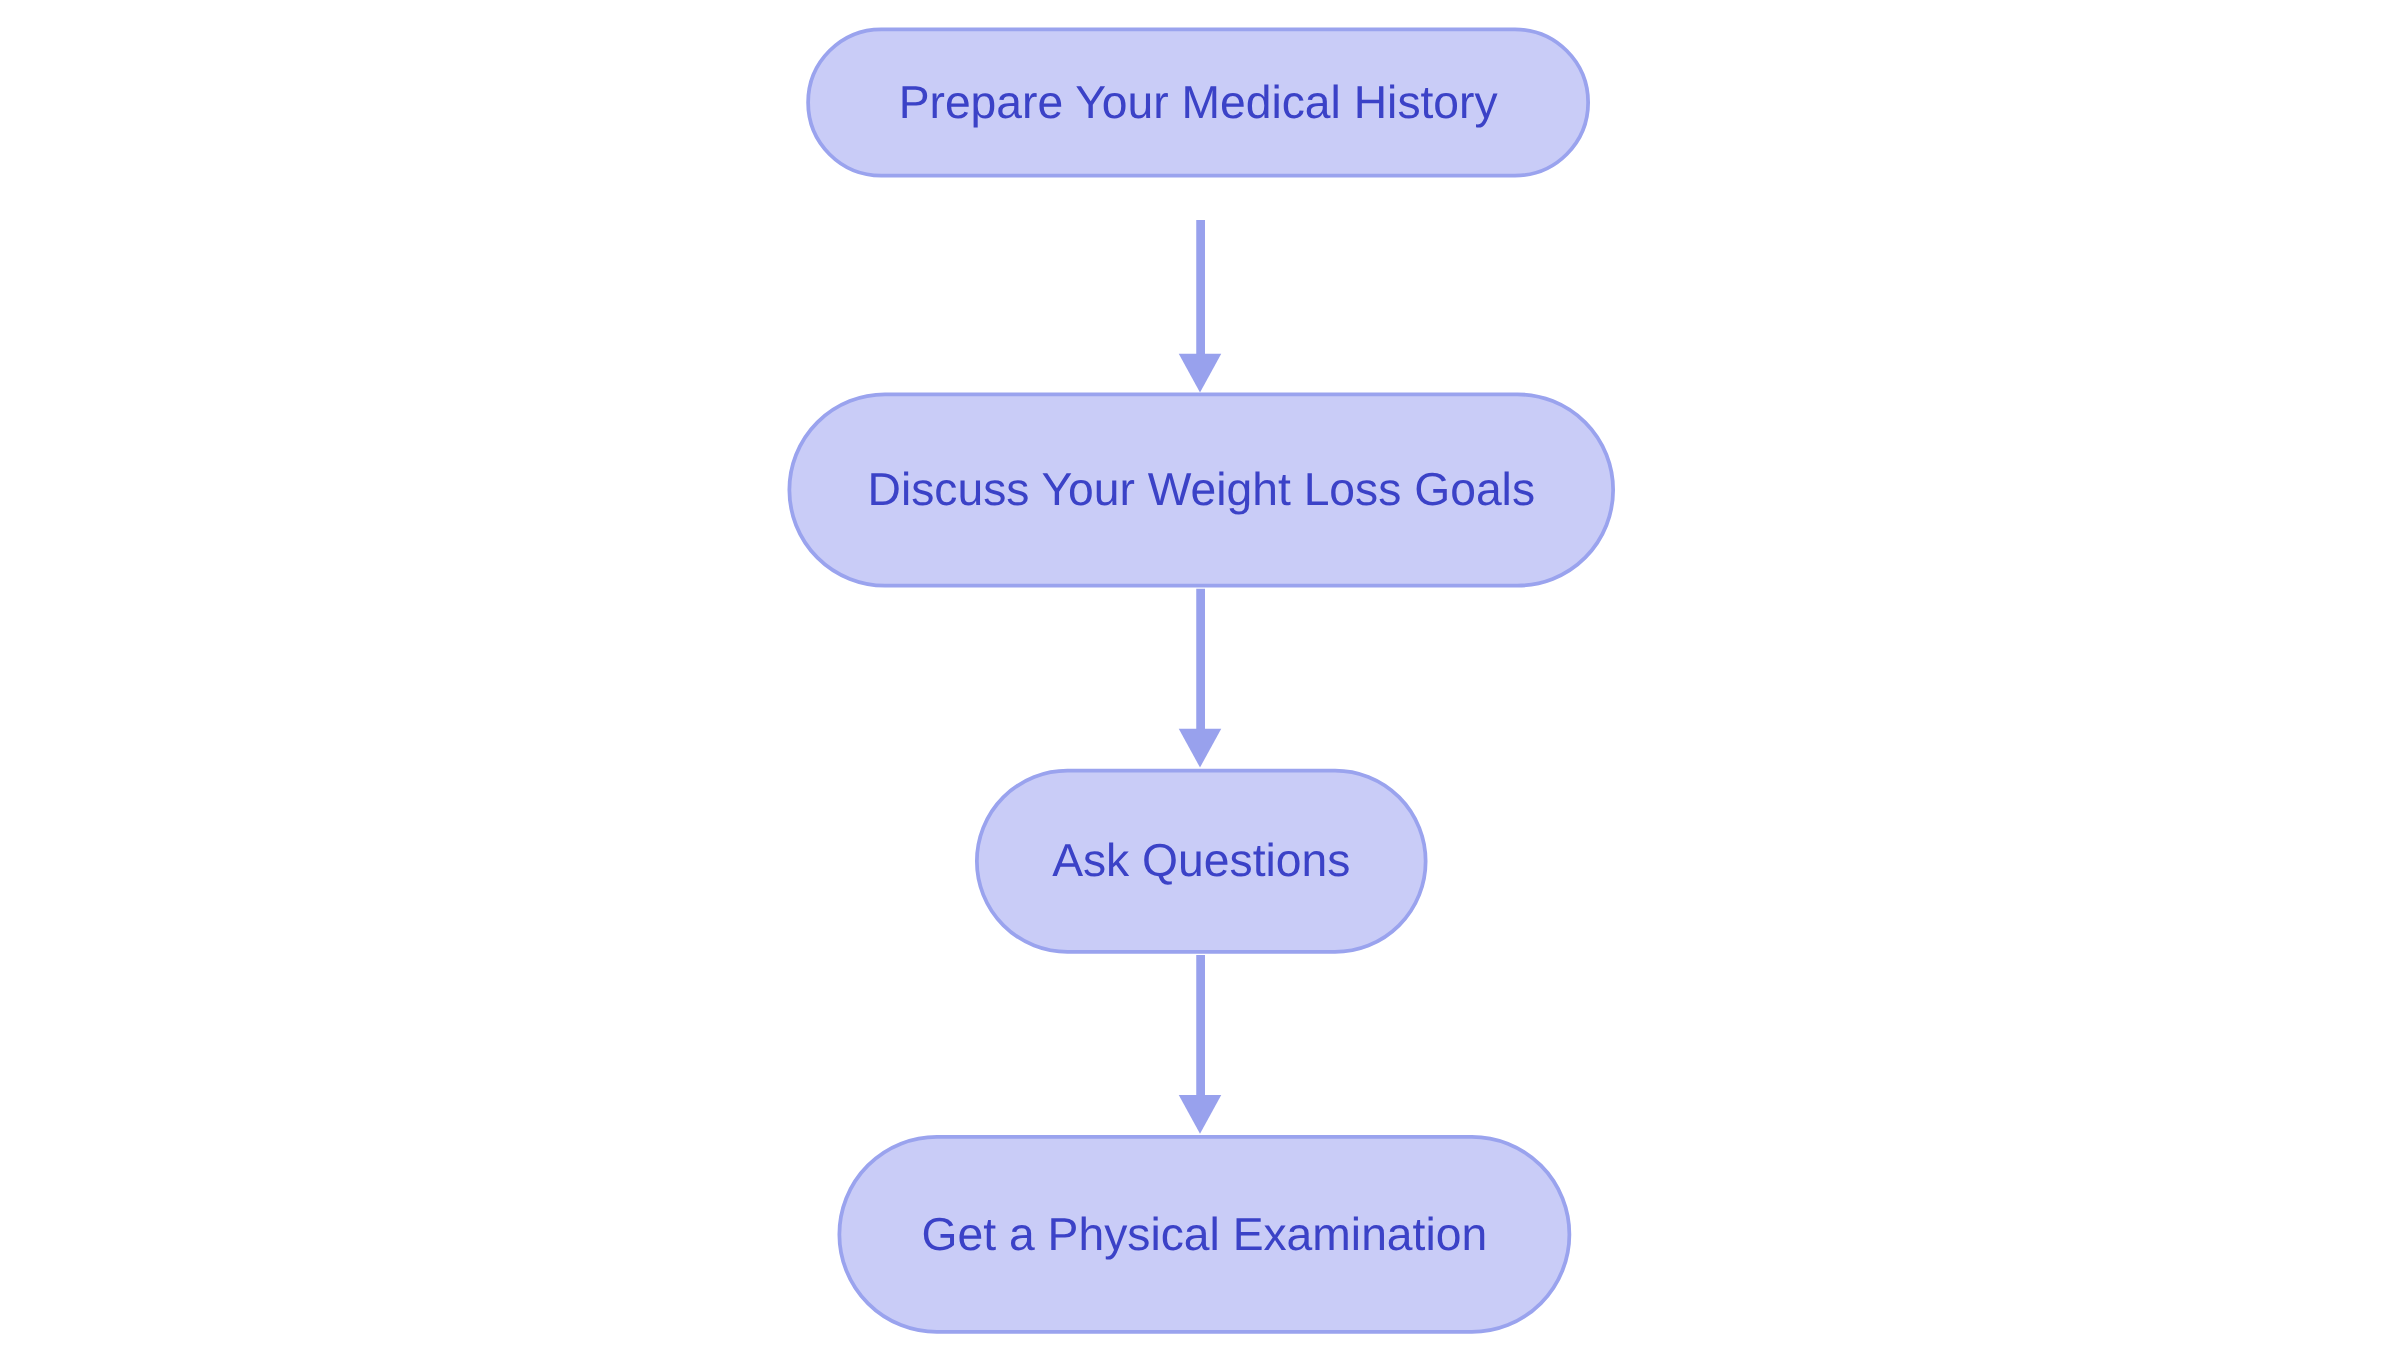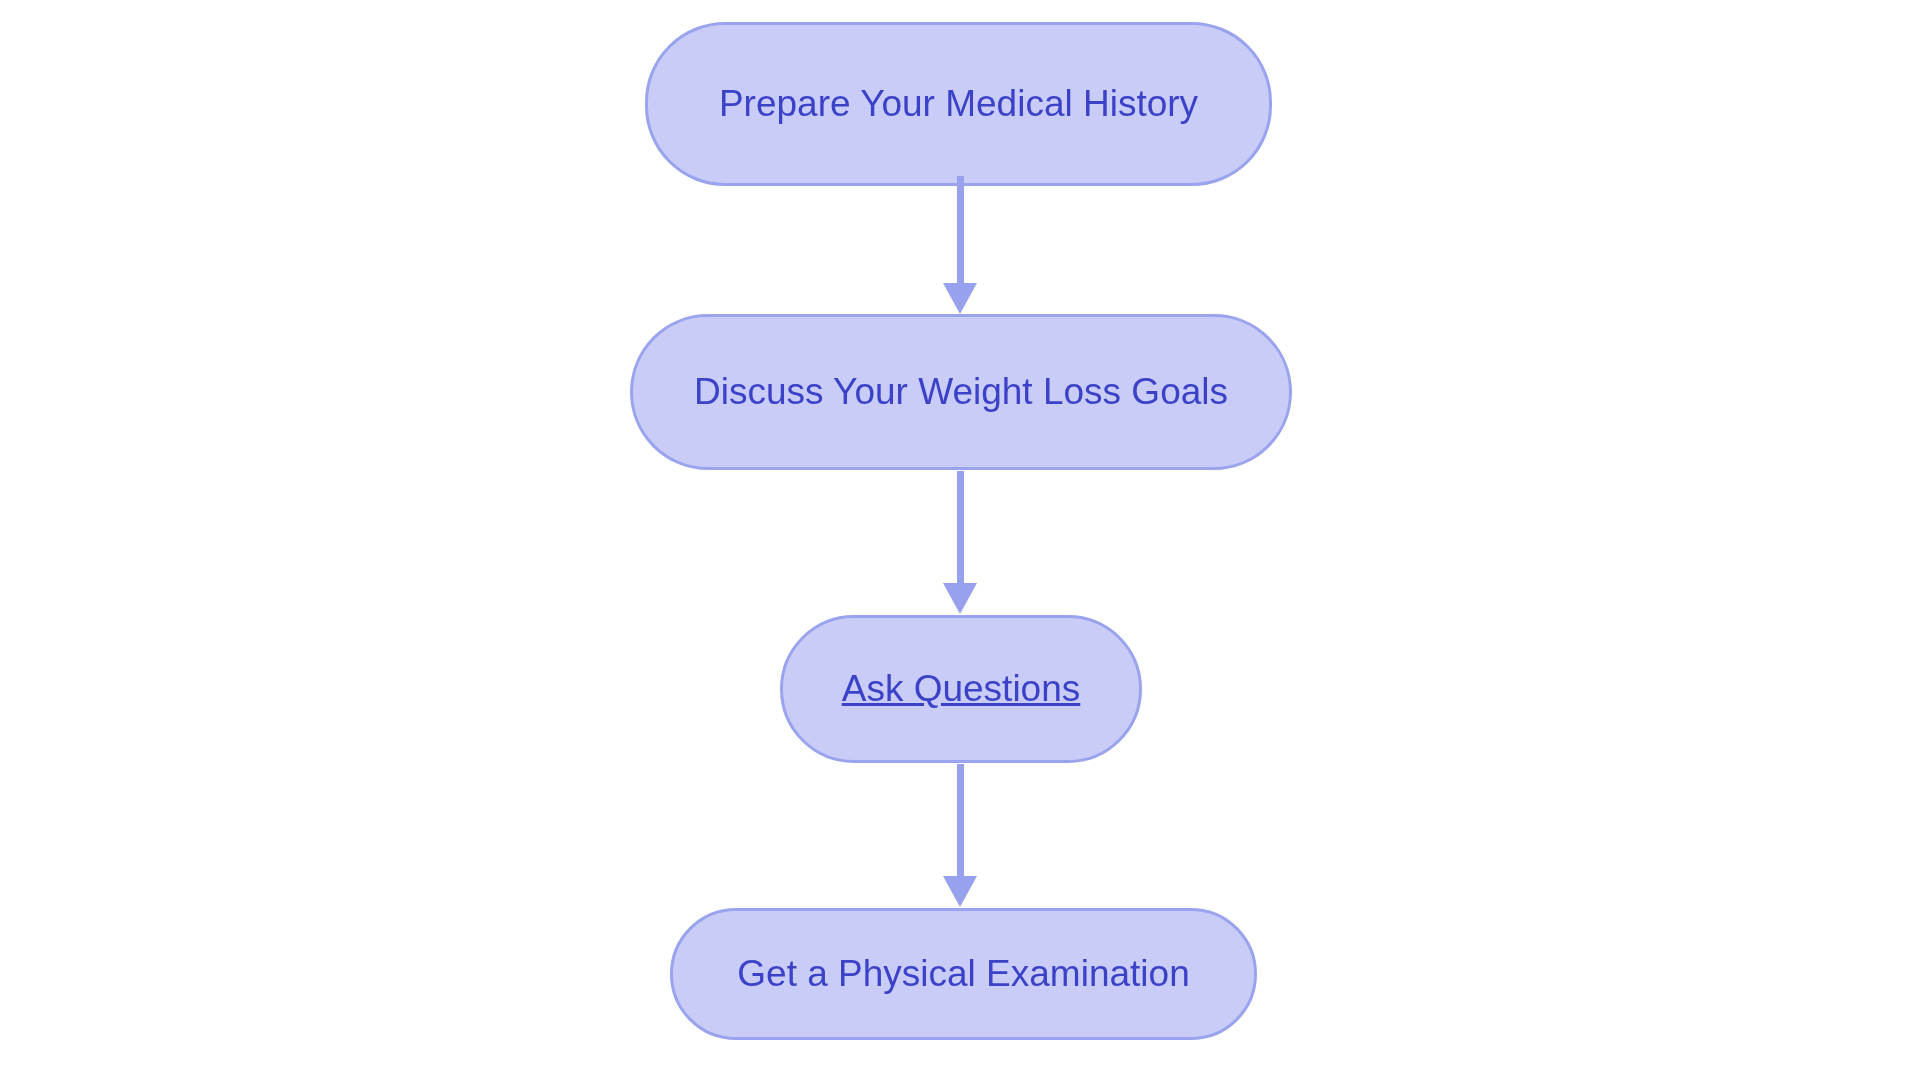--- a/index.html
+++ b/index.html
@@ -26,24 +26,24 @@
     justify-content: center;
     background: var(--node-fill);
     border: 3px solid var(--node-border);
     border-radius: 80px;
     color: var(--node-text);
     font-size: 37px;
     font-weight: 400;
     text-align: center;
     white-space: nowrap;
   }
-  .node1 { left: 645px; top:  22px; width: 627px; height: 164px; }
+  .node1 { left: 645px; top:  22px; width: 627px; height: 120px; }
   .node2 { left: 630px; top: 314px; width: 662px; height: 156px; align-items: center; }
-  .node3 { left: 780px; top: 615px; width: 362px; height: 148px; text-decoration: underline; }
-  .node4 { left: 670px; top: 908px; width: 587px; height: 132px; }
+  .node3 { left: 780px; top: 615px; width: 362px; height: 148px; }
+  .node4 { left: 670px; top: 908px; width: 587px; height: 159px; }
 
   .arrow { position: absolute; left: 926px; width: 68px; }
   .arrow .line {
     position: absolute;
     left: 30.5px;
     top: 0;
     width: 7px;
     height: calc(100% - 29px);
     background: var(--arrow);
   }

